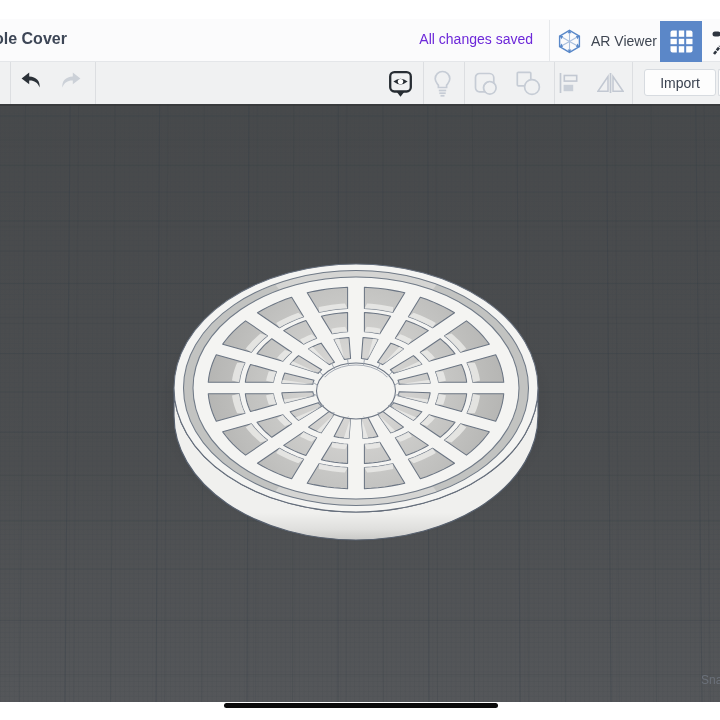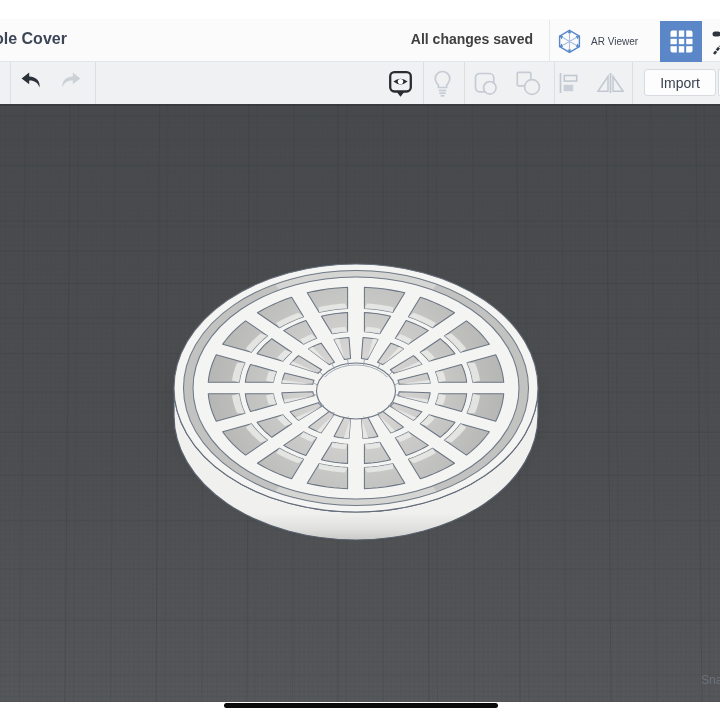--- a/index.html
+++ b/index.html
@@ -2,24 +2,24 @@
 <html><head>
 <meta charset="utf-8">
 <style>
 * { margin:0; padding:0; box-sizing:border-box; }
 html,body { width:720px; height:720px; overflow:hidden; background:#fff;
   font-family:"Liberation Sans", sans-serif; -webkit-font-smoothing:antialiased; }
 .statusbar { position:absolute; left:0; top:0; width:720px; height:19px; background:#ffffff; z-index:5; }
 .header { position:absolute; left:0; top:19px; width:720px; height:43px; background:#fbfbfc;
   border-bottom:1px solid #e4e6e9; z-index:5; }
 .title { position:absolute; left:-6px; top:11px; font-size:16px; font-weight:700; color:#3d4656; }
-.saved { position:absolute; right:187px; top:12px; font-size:14px; font-weight:700; color:#404040;margin-left:12px; }
+.saved { position:absolute; right:187px; top:12px; font-size:14px; font-weight:400; color:#6d28d9;margin-left:12px; }
 .hsep { position:absolute; right:170px; top:1px; width:1px; height:41px; background:#e6e8eb; }
 .arviewer { position:absolute; left:556px; top:8px; height:28px; display:flex; align-items:center; white-space:nowrap; }
-.arviewer span { font-size:10px; color:#3f4652; margin-left:8px;text-align:center; }
+.arviewer span { font-size:14px; color:#3f4652; margin-left:8px;text-align:center; }
 .gridbtn { position:absolute; left:660px; top:2px; width:42px; height:41px; background:#5b87c8;
   display:flex; align-items:center; justify-content:center; }
 .toolbar { position:absolute; left:0; top:62px; width:720px; height:42px; background:#f0f1f2; z-index:5;padding-left:43px; }
 .tsep { position:absolute; top:0; width:1px; height:42px; background:#dcdee1; }
 .importbtn { position:absolute; left:644px; top:7px; width:72px; height:27px; background:#fdfdfd;
   border:1px solid #d7dbe0; border-radius:3px; font-size:14px; color:#3a4250;
   display:flex; align-items:center; justify-content:center; }
 .btnstub { position:absolute; left:718px; top:7px; width:2px; height:27px; background:#fdfdfd;
   border:1px solid #d7dbe0; border-right:none; border-radius:3px 0 0 3px; }
 .bottombar { position:absolute; left:0; top:702px; width:720px; height:18px; background:#ffffff; z-index:5; }

